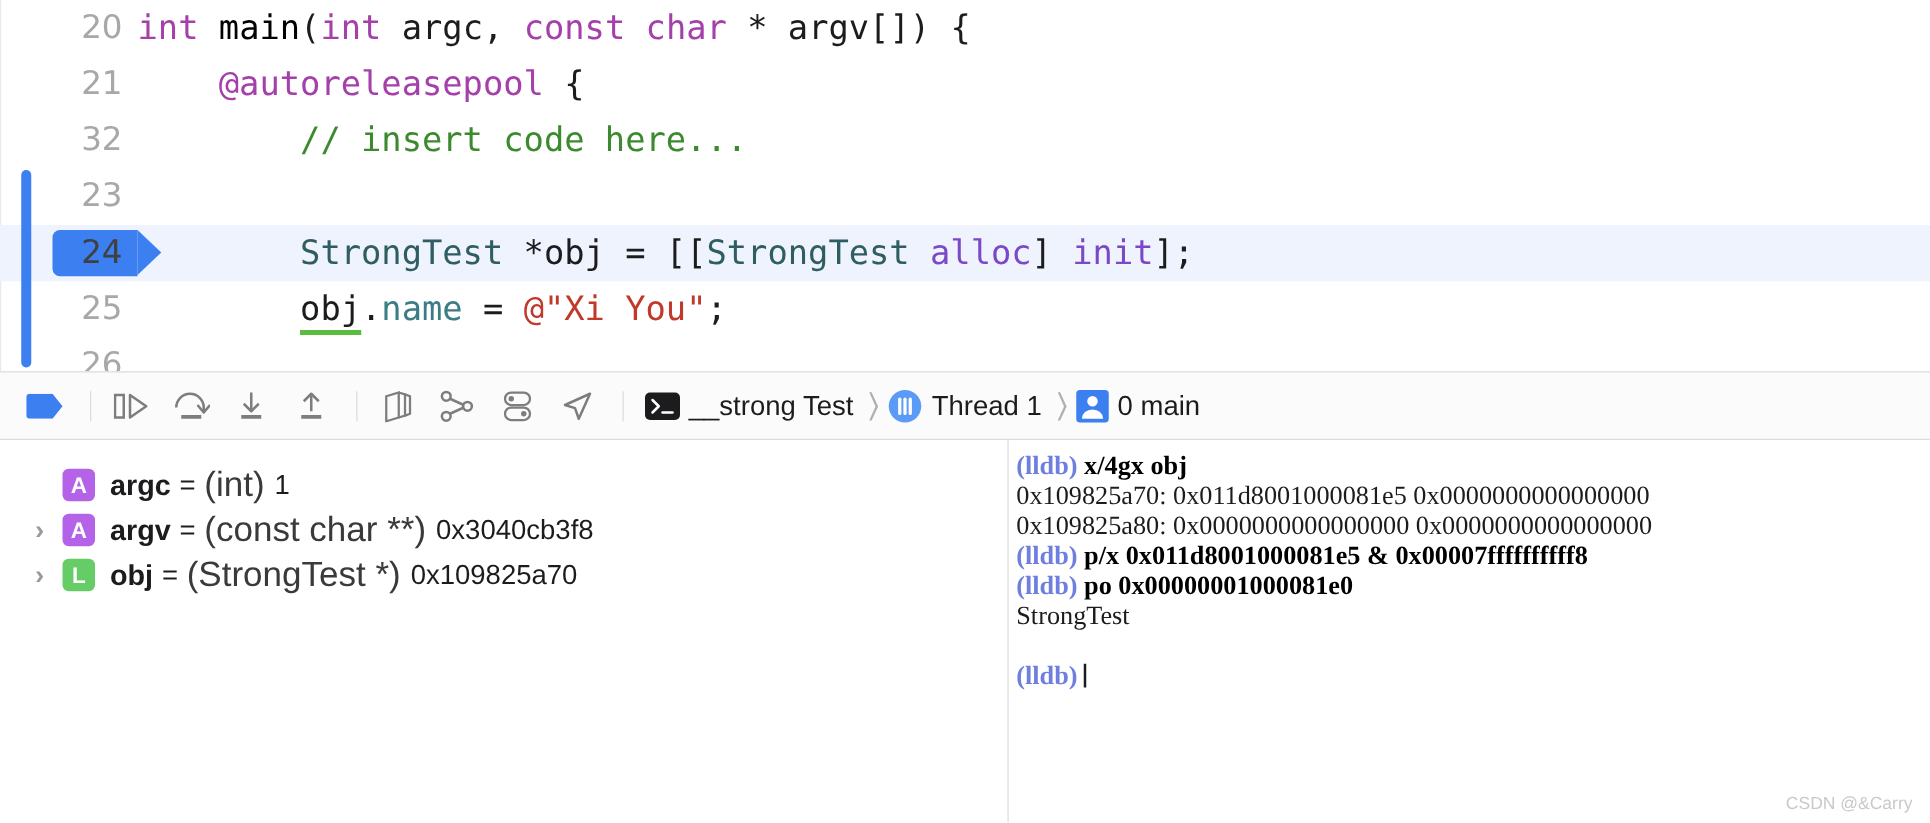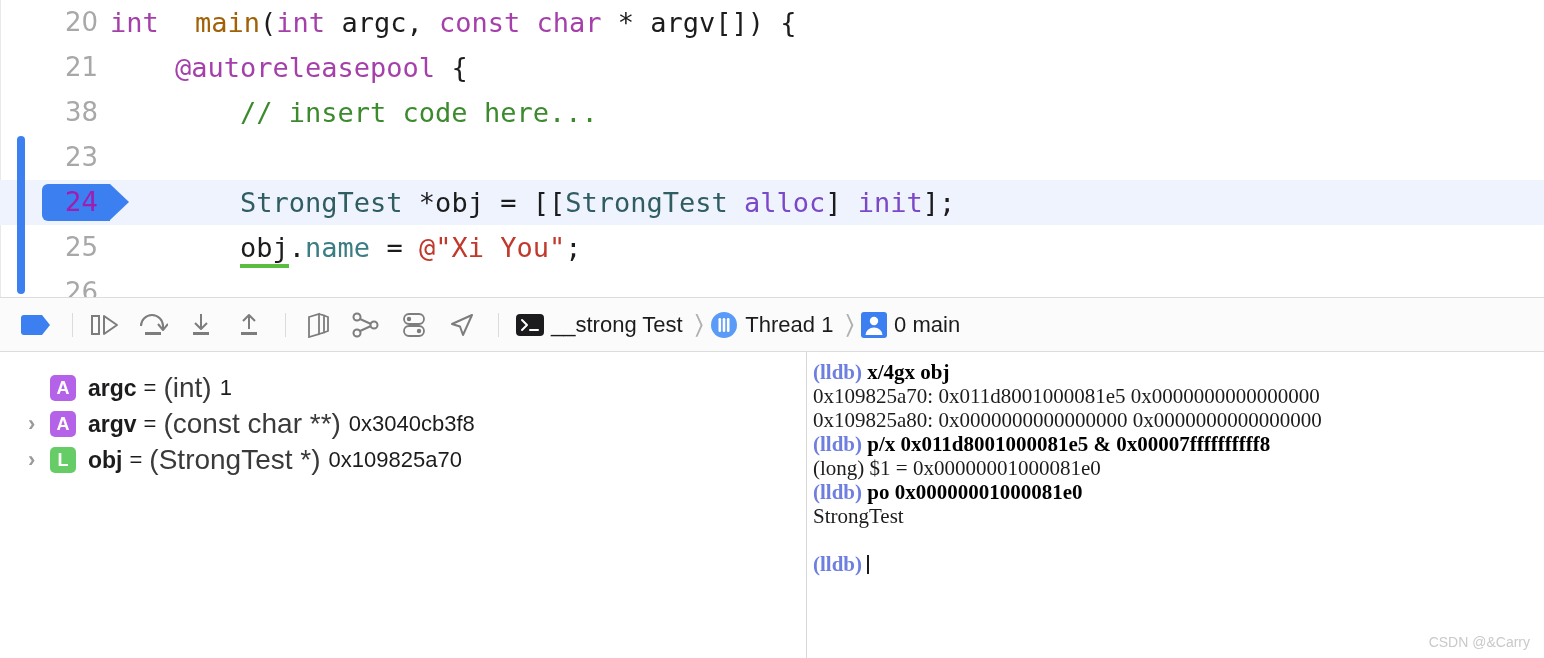--- a/index.html
+++ b/index.html
@@ -22,21 +22,21 @@
     font-size: 27px; color: #1c1c1e;
   }
   .code-line.highlight { background: #eef3fd; }
   .gutter {
     position: absolute; left: 0; top: 0; width: 110px; height: 45px;
     text-align: right; padding-right: 12px;
     font-family: "DejaVu Sans", sans-serif; font-size: 26px;
     color: #a8a8a8; line-height: 45px;
   }
   .gutter.current {
-    color: #a21caf; z-index: 3; text-align: right;
+    color: #404040; z-index: 3; text-align: right;
   }
   .line-badge {
     position: absolute; left: 42px; top: 4px; width: 68px; height: 37px;
     background: #3b7ff0; border-radius: 6px 0 0 6px; z-index: 1;
   }
   .line-badge:after {
     content: ""; position: absolute; left: 68px; top: 0;
     width: 0; height: 0; border-top: 18.5px solid transparent;
     border-bottom: 18.5px solid transparent; border-left: 19px solid #3b7ff0;
   }
@@ -47,21 +47,21 @@
     position: absolute; left: 17px; top: 136px; width: 8px; height: 158px;
     background: #3b7ff0; border-radius: 4px; z-index: 2;
   }
   #gutter-sep {
     position: absolute; left: 0; top: 0; width: 1px; height: 297px;
     background: #e9e9e9;
   }
 
   
   .k-type   { color: #a540ab; }           
-  .k-fn     { color: #a16207; margin-left: 20px; }           
+  .k-fn     { color: #000000; }           
   .k-plain  { color: #1c1c1e; }
   .k-comment{ color: #3c8a2e; }
   .k-class  { color: #2f5d62; }           
   .k-method { color: #7b48c8; }           
   .k-prop   { color: #3a7d84; }           
   .k-string { color: #c0392b; }           
   .k-at     { color: #a540ab; }
   .underlined {
     border-bottom: 4px solid #5bbd3f; padding-bottom: 1px;
   }
@@ -144,21 +144,21 @@
 <body>
 
 <div id="app">
 
   <div id="editor">
     <div id="gutter-sep"></div>
     <div id="scope-bar"></div>
     <div id="code-lines">
         <div class="code-line"><div class="gutter">20</div><div class="code-text"><span class="k-type">int</span><span class="k-plain"> </span><span class="k-fn">main</span><span class="k-plain">(</span><span class="k-type">int</span><span class="k-plain"> argc, </span><span class="k-type">const</span><span class="k-plain"> </span><span class="k-type">char</span><span class="k-plain"> * argv[]) {</span></div></div>
         <div class="code-line"><div class="gutter">21</div><div class="code-text"><span class="k-plain">    </span><span class="k-at">@autoreleasepool</span><span class="k-plain"> {</span></div></div>
-        <div class="code-line"><div class="gutter">38</div><div class="code-text"><span class="k-plain">        </span><span class="k-comment">// insert code here...</span></div></div>
+        <div class="code-line"><div class="gutter">32</div><div class="code-text"><span class="k-plain">        </span><span class="k-comment">// insert code here...</span></div></div>
         <div class="code-line"><div class="gutter">23</div><div class="code-text"></div></div>
         <div class="code-line highlight"><div class="line-badge"></div><div class="gutter current">24</div><div class="code-text"><span class="k-plain">        </span><span class="k-class">StrongTest</span><span class="k-plain"> *obj = [[</span><span class="k-class">StrongTest</span><span class="k-plain"> </span><span class="k-method">alloc</span><span class="k-plain">] </span><span class="k-method">init</span><span class="k-plain">];</span></div></div>
         <div class="code-line"><div class="gutter">25</div><div class="code-text"><span class="k-plain">        </span><span class="k-plain underlined">obj</span><span class="k-plain">.</span><span class="k-prop">name</span><span class="k-plain"> = </span><span class="k-string">@"Xi You"</span><span class="k-plain">;</span></div></div>
         <div class="code-line"><div class="gutter">26</div><div class="code-text"></div></div>
       </div>
   </div>
 
   <div id="debug-bar">
 
     <div class="tb-icon">
@@ -298,21 +298,20 @@
   </div>
 
   <div id="panel-divider"></div>
 
   <div id="console-panel">
     <div id="console-lines">
         <div class="console-line"><span class="lldb-prompt">(lldb)</span><span class="cmd"> x/4gx obj</span></div>
         <div class="console-line"><span class="">0x109825a70: 0x011d8001000081e5 0x0000000000000000</span></div>
         <div class="console-line"><span class="">0x109825a80: 0x0000000000000000 0x0000000000000000</span></div>
         <div class="console-line"><span class="lldb-prompt">(lldb)</span><span class="cmd"> p/x 0x011d8001000081e5 &amp; 0x00007ffffffffff8</span></div>
-        <div class="console-line"><span class="">(long) $1 = 0x00000001000081e0</span></div>
         <div class="console-line"><span class="lldb-prompt">(lldb)</span><span class="cmd"> po 0x00000001000081e0</span></div>
         <div class="console-line"><span class="">StrongTest</span></div>
         <div class="console-line">&nbsp;</div>
         <div class="console-line"><span class="lldb-prompt">(lldb)</span><span class="cmd"> </span><span class="caret"></span></div>
       </div>
   </div>
 
   <div id="watermark">CSDN @&amp;Carry</div>
 </div>
 

